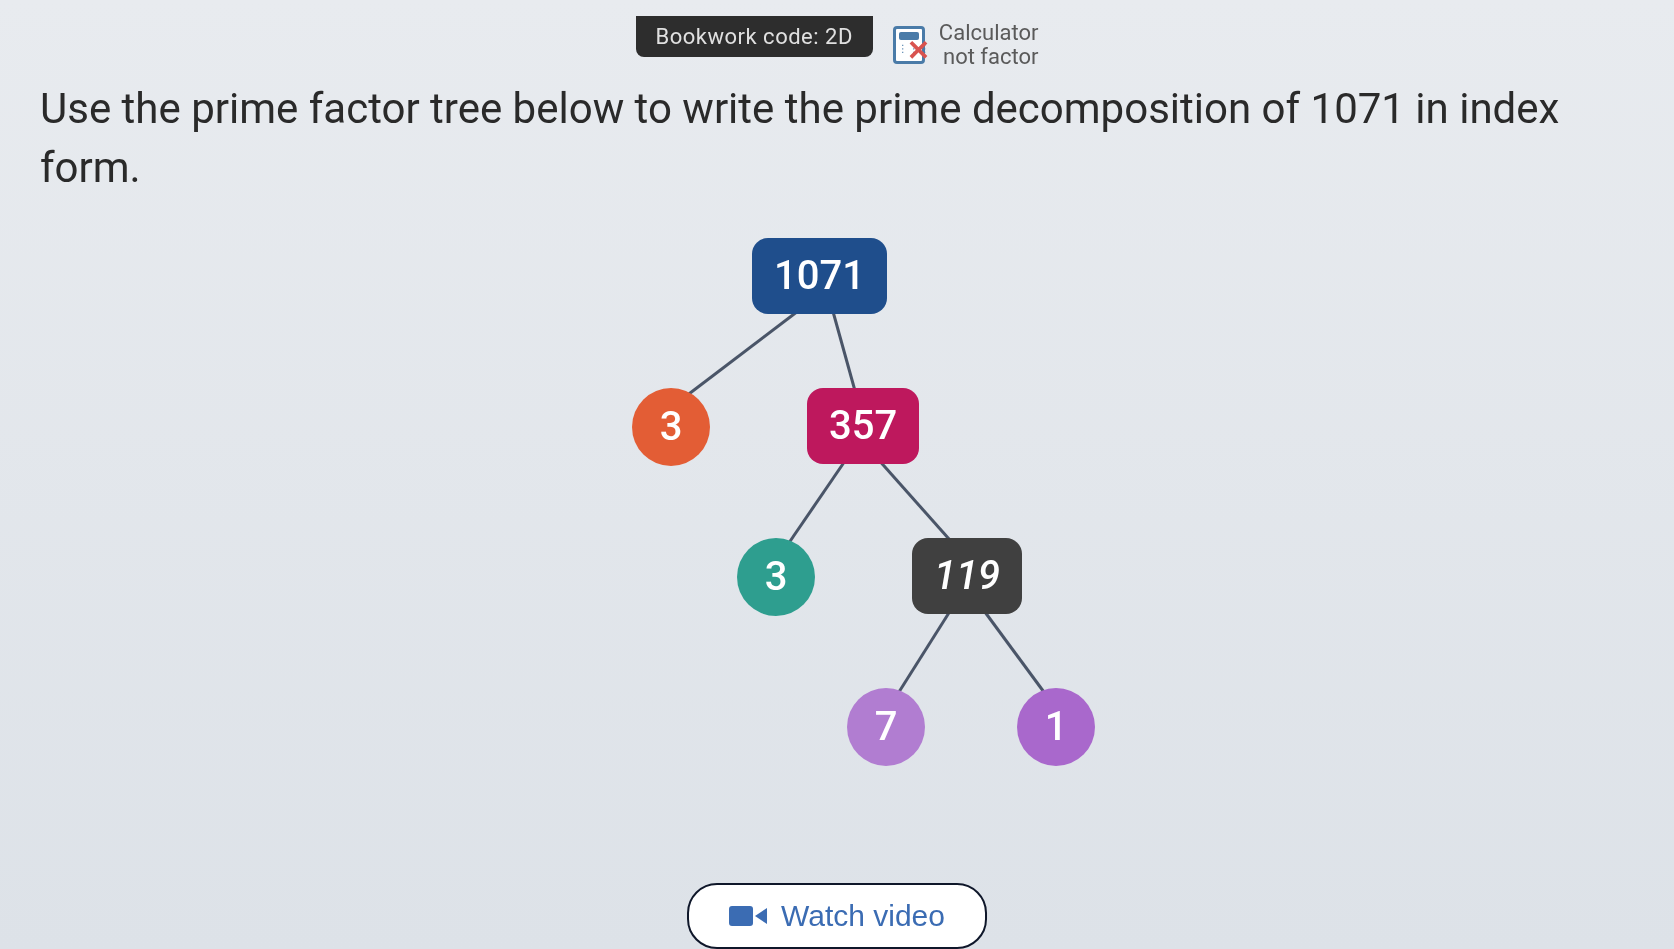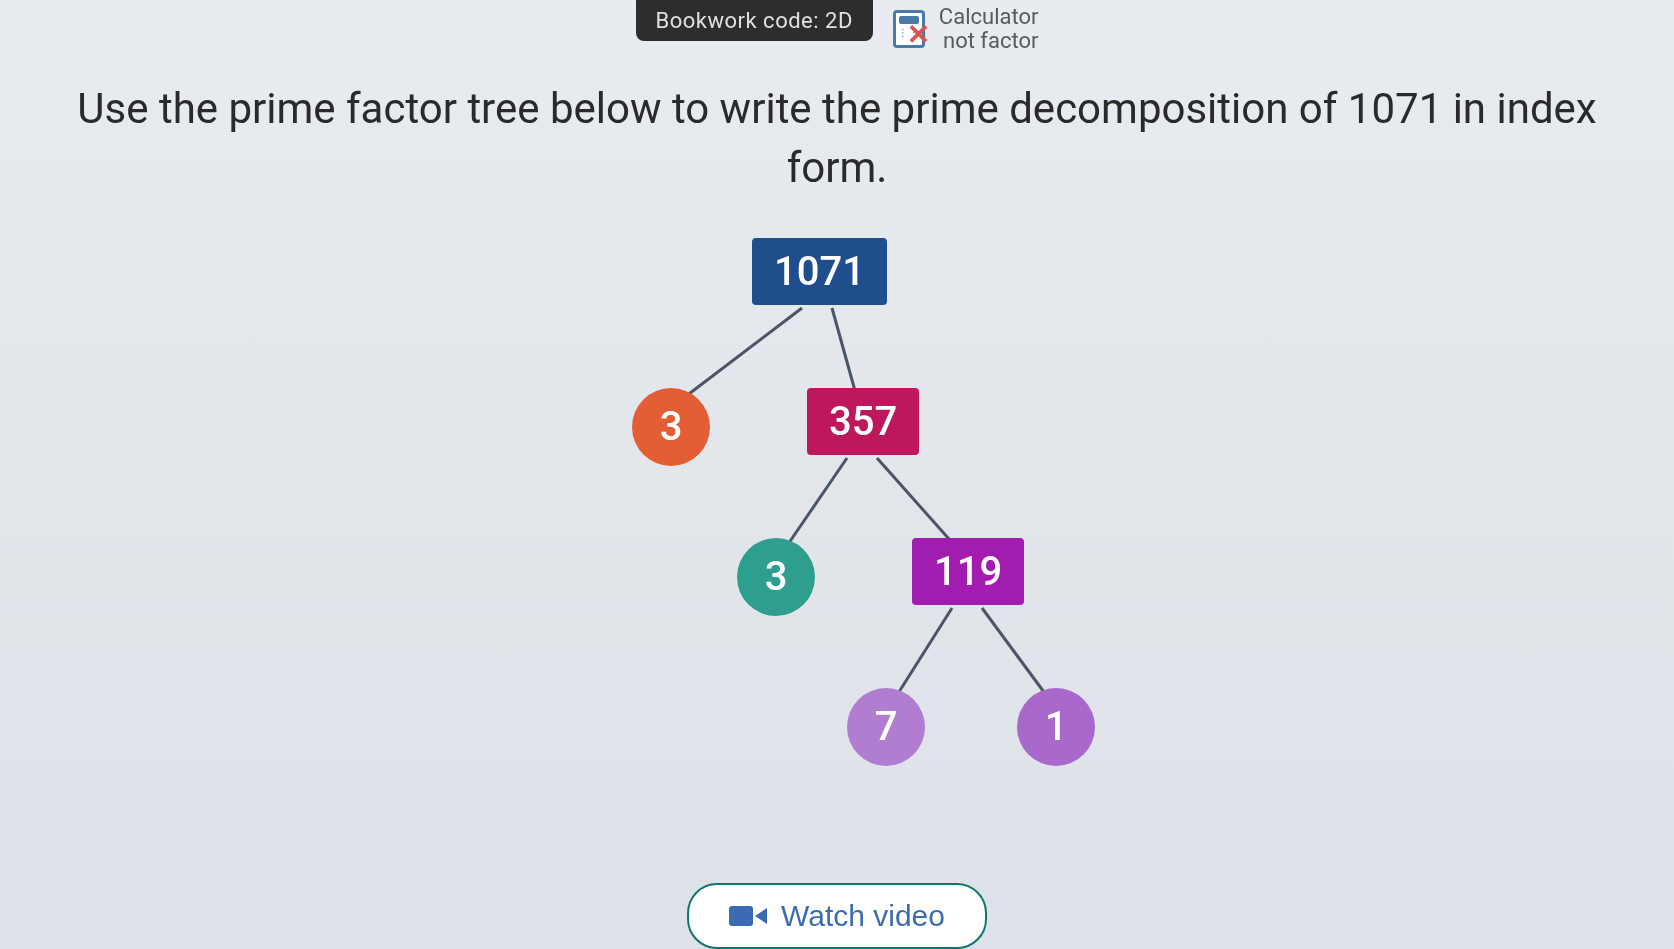--- a/index.html
+++ b/index.html
@@ -9,21 +9,21 @@
       width: 1674px;
       height: 949px;
       overflow: hidden;
       position: relative;
     }
     .top-bar {
       display: flex;
       justify-content: center;
       align-items: flex-start;
       gap: 20px;
-      padding-top: 0;
+      padding-top: 16px;
       position: relative;
       height: 50px;
     }
     .bookwork-badge {
       background: #2d2d2d;
       color: #e0e0e0;
       padding: 8px 20px;
       border-radius: 0 0 8px 8px;
       font-size: 22px;
       letter-spacing: 0.5px;
@@ -73,21 +73,20 @@
       font-weight: bold;
       color: #d9534f;
     }
     .calc-text {
       display: flex;
       flex-direction: column;
       line-height: 1.1;
       align-items: flex-end;
     }
     .question {
-      text-align: center;
       font-size: 42px;
       color: #2a2a2a;
       padding: 30px 40px 20px;
       line-height: 1.4;
       font-weight: 400;
     }
     .tree-container {
       position: relative;
       width: 600px;
       height: 580px;
@@ -97,44 +96,44 @@
       position: absolute;
       display: flex;
       align-items: center;
       justify-content: center;
       color: #fff;
       font-size: 40px;
       font-weight: 500;
       z-index: 2;
     }
     .node-rect {
-      border-radius: 4px;
+      border-radius: 16px;
       padding: 12px 22px;
       min-width: 80px;
-      height: 67px;
+      height: 76px;
     }
     .node-circle {
       border-radius: 50%;
       width: 78px;
       height: 78px;
     }
     .n-1071 { background: #1f4e8c; top: 0; left: 215px; }
     .n-3a { background: #e35d35; top: 150px; left: 95px; }
     .n-357 { background: #be185d; top: 150px; left: 270px; }
     .n-3b { background: #2e9e8f; top: 300px; left: 200px; }
-    .n-119 { background: #a21caf; top: 300px; left: 375px; }
+    .n-119 { background: #404040; top: 300px; left: 375px; font-style: italic; }
     .n-7 { background: #b17dd1; top: 450px; left: 310px; }
     .n-17 { background: #a968cc; top: 450px; left: 480px; }
     .watch-video {
       position: absolute;
       bottom: 0;
       left: 50%;
       transform: translateX(-50%);
       background: #fff;
-      border: 2px solid #0f766e;
+      border: 2px solid #0f172a;
       border-radius: 30px;
       padding: 14px 40px;
       font-size: 30px;
       color: #3b6cb3;
       font-weight: 500;
       display: flex;
       align-items: center;
       gap: 14px;
       cursor: pointer;
     }

